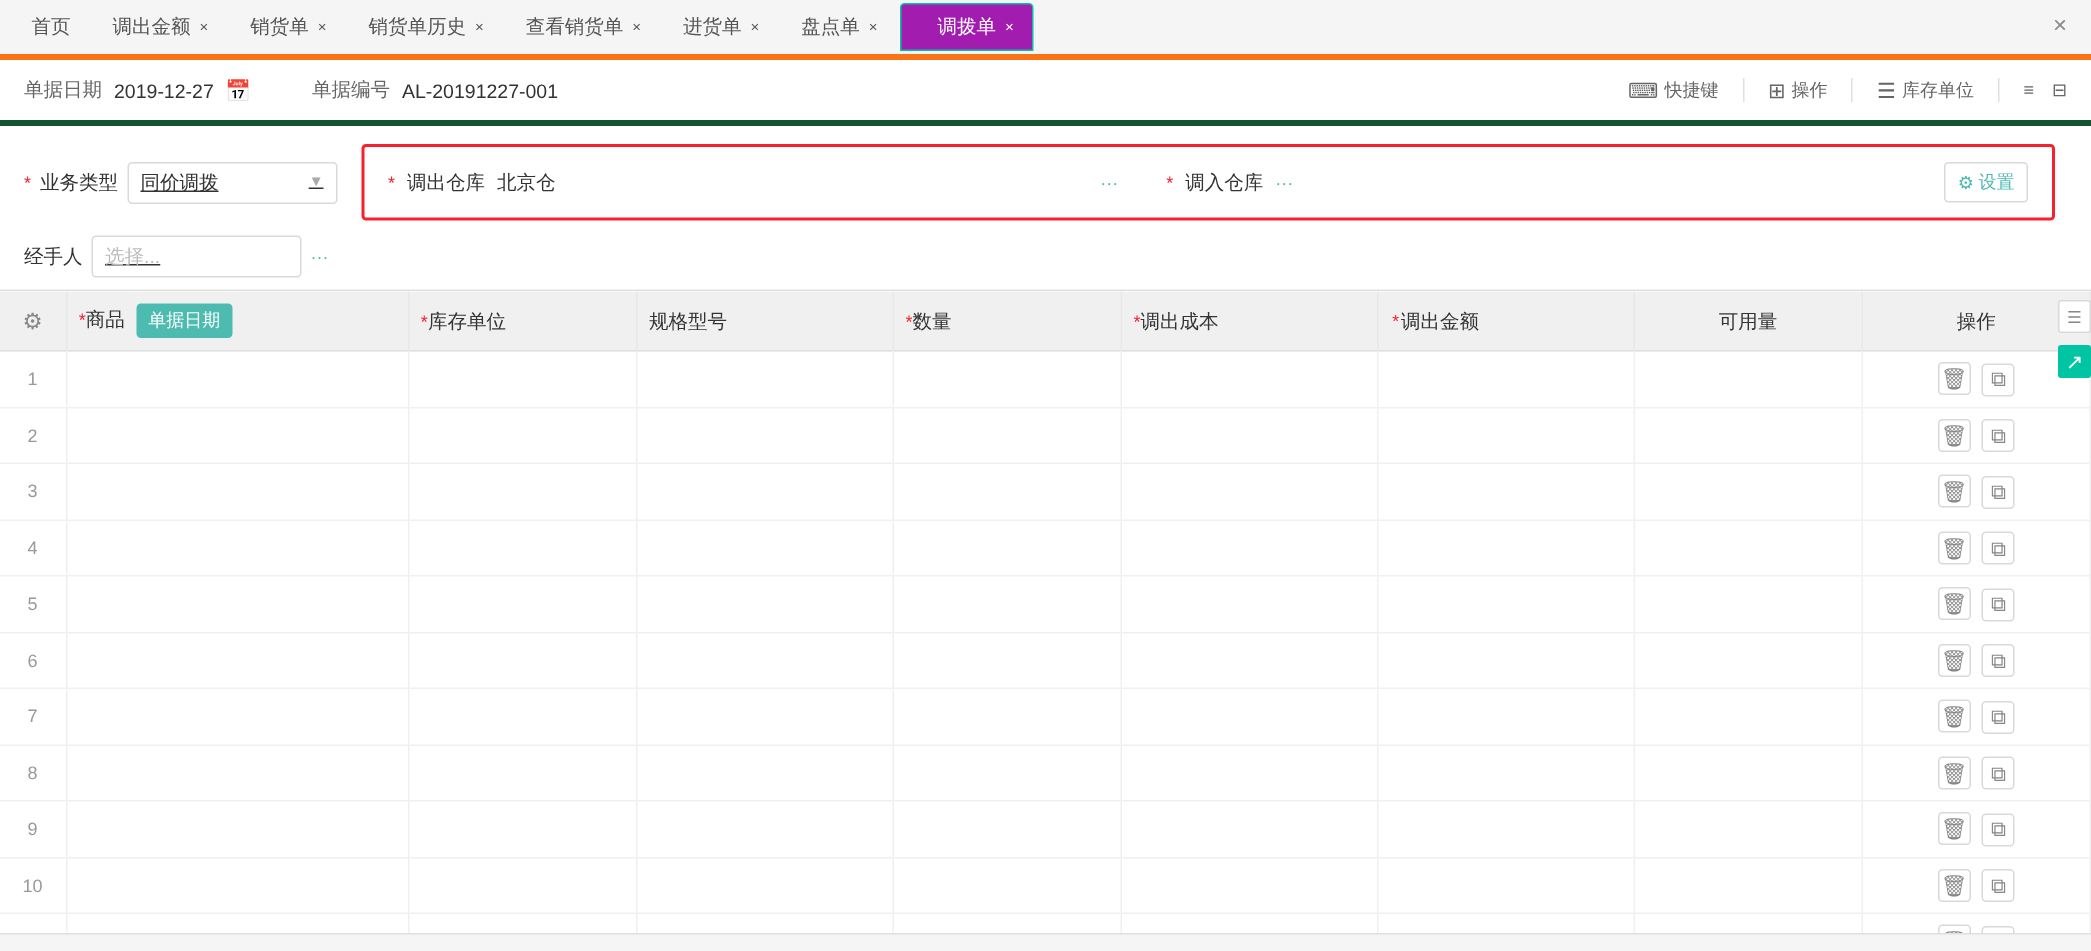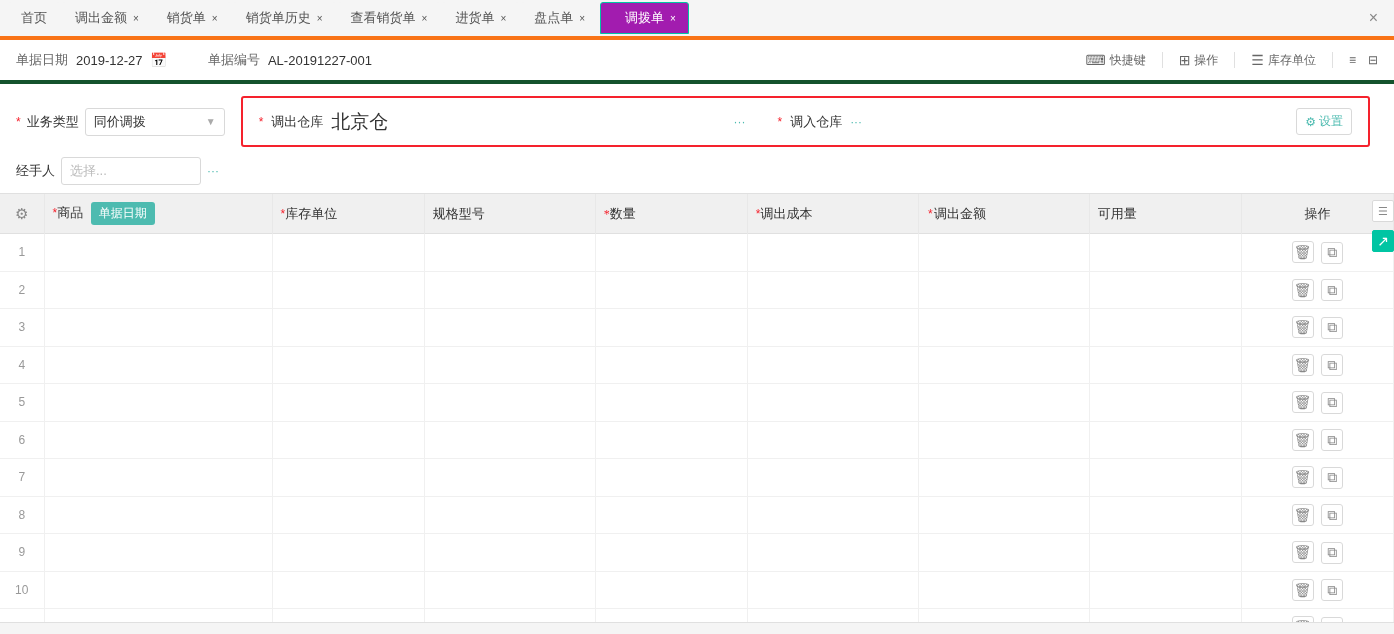--- a/index.html
+++ b/index.html
@@ -55,33 +55,33 @@
       display: flex; align-items: center; gap: 8px;
     }
     .field-group {
       display: flex; align-items: center; gap: 6px;
     }
     .required-star { color: #f5222d; font-size: 12px; }
     .field-label { color: #333; font-size: 13px; white-space: nowrap; }
     .field-value {
       display: flex; align-items: center; gap: 4px;
       border: 1px solid #d9d9d9; border-radius: 3px;
-      padding: 4px 8px; min-width: 120px; background: #fff; cursor: pointer;
+      padding: 4px 8px; min-width: 120px; background: #fff; cursor: pointer; text-decoration: underline;
     }
     .field-value .dropdown-arrow { color: #aaa; font-size: 10px; margin-left: auto; }
     .field-more { color: #4dbbb0; font-size: 12px; cursor: pointer; }
 
     
     .warehouse-section {
       border: 2px solid #f5222d; border-radius: 3px;
       padding: 10px 16px; display: flex; align-items: center;
       gap: 32px; flex: 1; margin: 0 8px;
     }
     .warehouse-group { display: flex; align-items: center; gap: 8px; flex: 1; }
-    .warehouse-value { color: #333; font-size: 19px; flex: 1; }
+    .warehouse-value { color: #333; font-size: 13px; flex: 1; }
 
     
     .settings-btn {
       display: flex; align-items: center; gap: 3px;
       border: 1px solid #d9d9d9; border-radius: 3px; padding: 4px 8px;
       cursor: pointer; color: #4dbbb0; font-size: 12px; white-space: nowrap;
       background: #fff;
     }
 
     
@@ -269,30 +269,30 @@
             <span class="gear-icon">⚙</span>
           </th>
           <th style="min-width:120px;">
             <span class="required-star">*</span>商品
             <button class="scan-btn">单据日期</button>
           </th>
           <th style="min-width:80px;">
             <span class="required-star">*</span>库存单位
           </th>
           <th style="min-width:90px;">规格型号</th>
-          <th style="min-width:80px;font-family:Liberation Serif, serif;">
+          <th style="min-width:80px;">
             <span class="required-star">*</span>数量
           </th>
           <th style="min-width:90px;">
             <span class="required-star">*</span>调出成本
           </th>
           <th style="min-width:90px;font-family:Liberation Mono, monospace;">
             <span class="required-star">*</span>调出金额
           </th>
-          <th style="min-width:80px;">可用量</th>
+          <th style="min-width:80px;text-align:center;">可用量</th>
           <th style="min-width:80px;text-align:center;">操作</th>
         </tr>
       </thead>
       <tbody id="table-body">
 
       <tr>
       <td>1</td>
       <td></td>
       <td></td>
       <td></td>

